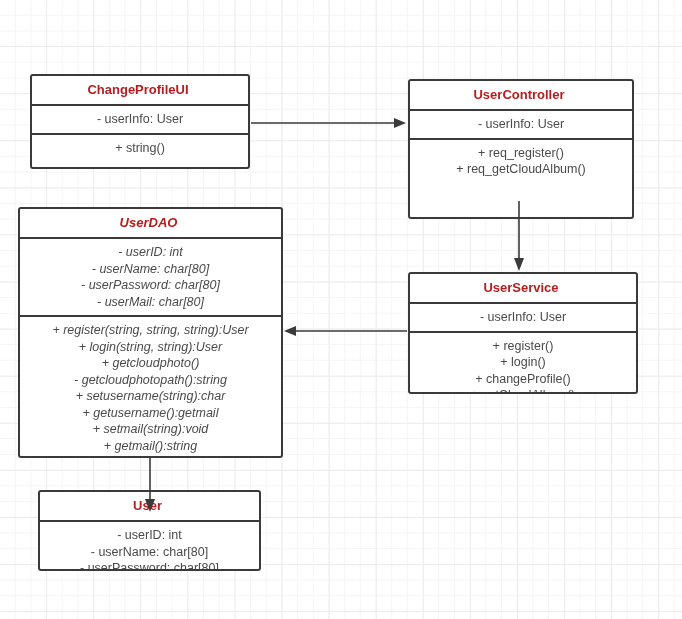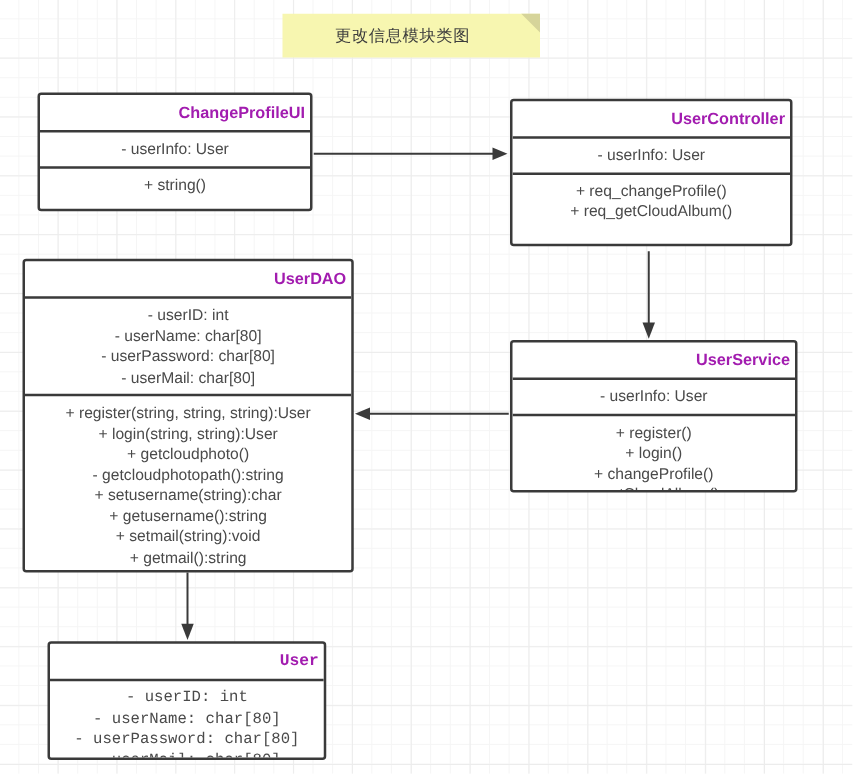--- a/index.html
+++ b/index.html
@@ -62,22 +62,22 @@
     position: absolute;
     box-sizing: border-box;
     background: #ffffff;
     border: 2px solid #3a3a3a;
     border-radius: 3px;
     overflow: hidden;
   }
   .uml-title {
     font-size: 13px;
     font-weight: bold;
-    color: #a21caf;
-    text-align: right;
+    color: #b91c1c;
+    text-align: center;
     padding: 6px 4px 7px 0;
     border-bottom: 2px solid #3a3a3a;
     line-height: 15px;
   }
   .uml-section {
     padding: 5px 0 5px 0;
     text-align: center;
   }
   .uml-section.divided {
     border-top: 2px solid #3a3a3a;
@@ -96,82 +96,78 @@
   }
   .conn line, .conn polygon, .conn path {
     shape-rendering: geometricPrecision;
   }
 </style>
 </head>
 <body>
 
 <div id="canvas">
 
-  <div class="note" style="left:226px; top:11px; width:206px; height:35px;">
-    <span class="note-text">更改信息模块类图</span>
-    <span class="note-fold"></span>
-  </div>
 
   <div class="uml" style="left:30px; top:74px; width:220px; height:95px;">
     <div class="uml-title">ChangeProfileUI</div>
     <div class="uml-section">
       <div class="uml-row">- userInfo: User</div>
     </div>
     <div class="uml-section divided">
       <div class="uml-row">+ string()</div>
     </div>
   </div>
 
-  <div class="uml" style="left:408px; top:79px; width:226px; height:118px;">
+  <div class="uml" style="left:408px; top:79px; width:226px; height:140px;">
     <div class="uml-title">UserController</div>
     <div class="uml-section">
       <div class="uml-row">- userInfo: User</div>
     </div>
     <div class="uml-section divided">
-      <div class="uml-row">+ req_changeProfile()</div>
+      <div class="uml-row">+ req_register()</div>
       <div class="uml-row">+ req_getCloudAlbum()</div>
     </div>
   </div>
 
-  <div class="uml" style="left:18px; top:207px; width:265px; height:251px;">
+  <div class="uml" style="left:18px; top:207px; width:265px; height:251px;font-style:italic;">
     <div class="uml-title">UserDAO</div>
     <div class="uml-section">
       <div class="uml-row">- userID: int</div>
       <div class="uml-row">- userName: char[80]</div>
       <div class="uml-row">- userPassword: char[80]</div>
       <div class="uml-row">- userMail: char[80]</div>
     </div>
     <div class="uml-section divided">
       <div class="uml-row">+ register(string, string, string):User</div>
       <div class="uml-row">+ login(string, string):User</div>
       <div class="uml-row">+ getcloudphoto()</div>
       <div class="uml-row">-  getcloudphotopath():string</div>
       <div class="uml-row">+ setusername(string):char</div>
-      <div class="uml-row">+ getusername():string</div>
+      <div class="uml-row">+ getusername():getmail</div>
       <div class="uml-row">+ setmail(string):void</div>
       <div class="uml-row">+ getmail():string</div>
       <div class="uml-row">+ setpassword(string):void</div>
 
     </div>
   </div>
 
   <div class="uml" style="left:408px; top:272px; width:230px; height:122px;">
     <div class="uml-title">UserService</div>
     <div class="uml-section">
       <div class="uml-row">- userInfo: User</div>
     </div>
     <div class="uml-section divided">
       <div class="uml-row">+ register()</div>
       <div class="uml-row">+ login()</div>
       <div class="uml-row">+ changeProfile()</div>
       <div class="uml-row">+ getCloudAlbum()</div>
     </div>
   </div>
 
-  <div class="uml" style="left:38px; top:513px; width:223px; height:95px;font-family:Liberation Mono, monospace;">
+  <div class="uml" style="left:38px; top:490px; width:223px; height:81px;">
     <div class="uml-title">User</div>
     <div class="uml-section">
       <div class="uml-row">- userID: int</div>
       <div class="uml-row">- userName: char[80]</div>
       <div class="uml-row">- userPassword: char[80]</div>
       <div class="uml-row">- userMail: char[80]</div>
     </div>
   </div>
 
   <svg class="conn" style="left:0; top:0;" width="682" height="619">

